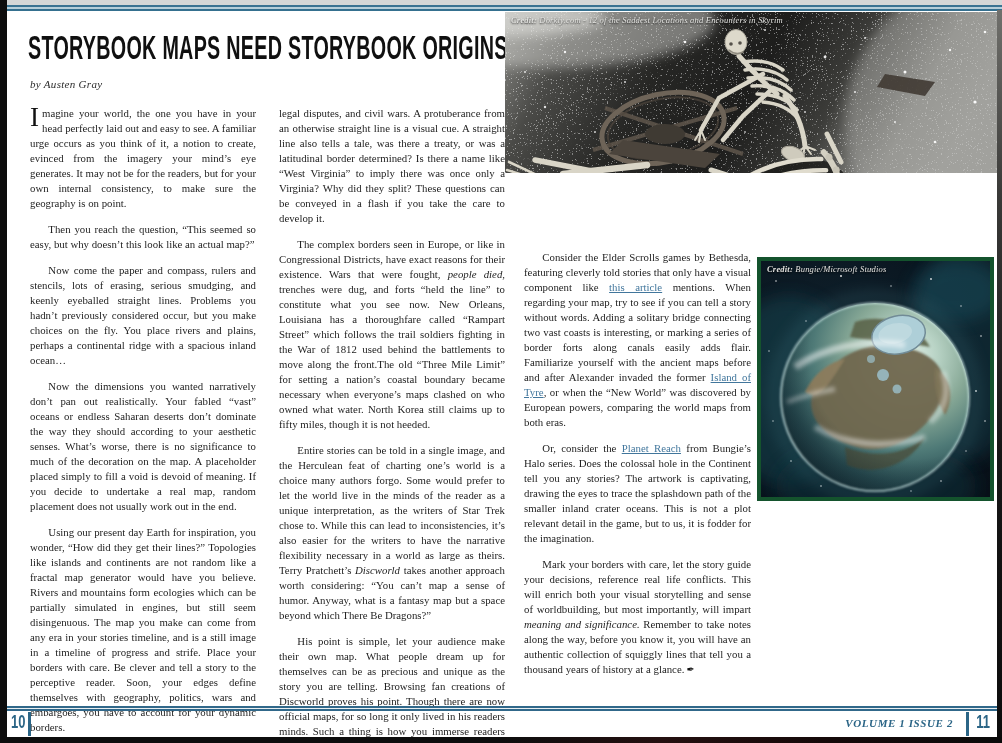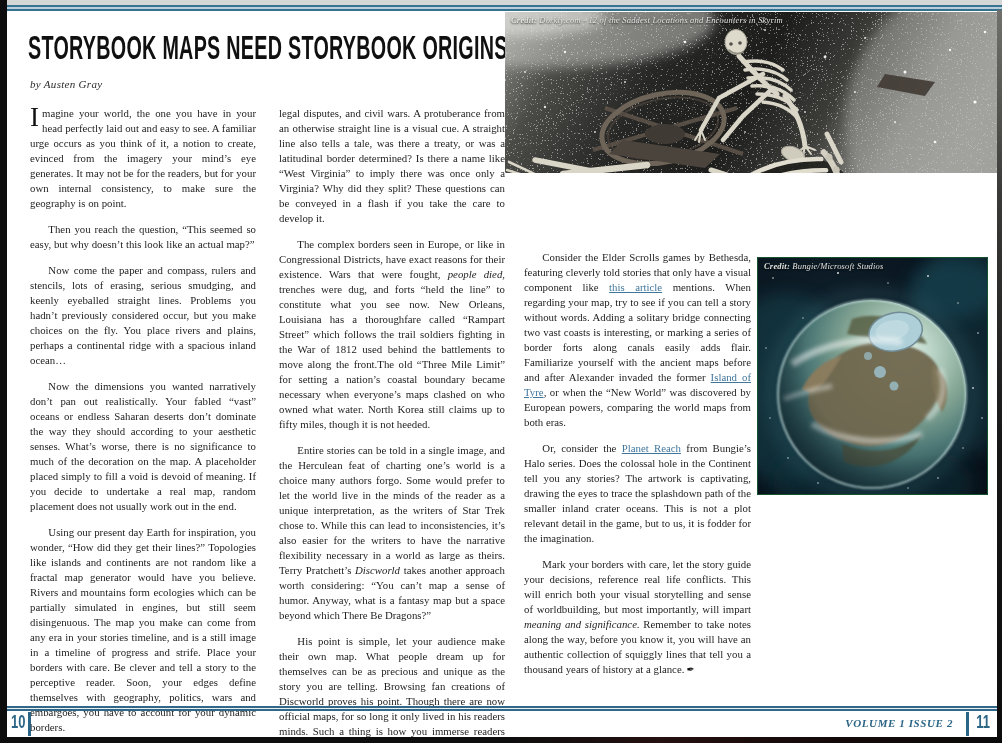--- a/index.html
+++ b/index.html
@@ -28,21 +28,21 @@
   .col3{left:524px;top:250px;width:227px;}
   .col p{margin:0 0 11px 0;text-indent:1.7em;}
   .col p.noindent{text-indent:0;}
   .dropcap::first-letter{float:left;font-size:27px;line-height:21px;padding:1px 3px 0 0;color:#111;}
   .link{color:#41769c;text-decoration:underline;cursor:pointer;}
   em{font-style:italic;margin-top:20px;}
   .endmark{font-family:"DejaVu Sans",sans-serif;font-size:10px;color:#111;margin-left:2px;font-style:normal;}
   
   .img{position:absolute;overflow:hidden;}
   .img-skeleton{left:505px;top:12px;width:492px;height:161px;background:#202020;}
-  .img-planet{left:757px;top:257px;width:229px;height:236px;border:1px solid #14532d;background:#0a141c;}
+  .img-planet{left:757px;top:257px;width:229px;height:236px;border:4px solid #14532d;background:#0a141c;}
   .credit{position:absolute;top:3px;left:6px;font-style:italic;font-size:8.5px;color:#e3e3e0;
       text-shadow:0 1px 2px rgba(0,0,0,.85);letter-spacing:.2px;}
   .credit b{font-weight:bold;}
   
   .pagenum{position:absolute;top:712px;color:#2b6586;font-family:"Liberation Sans",sans-serif;
       font-weight:700;font-size:18px;transform:scaleX(.72);transform-origin:0 50%;}
   .pagenum.right{transform-origin:100% 50%;}
   .footer-sep{position:absolute;top:712px;width:3px;height:24px;background:#2b6586;}
   .footer-text{position:absolute;top:717px;color:#2b6586;font-style:italic;font-weight:700;
       font-size:11px;letter-spacing:.6px;}

